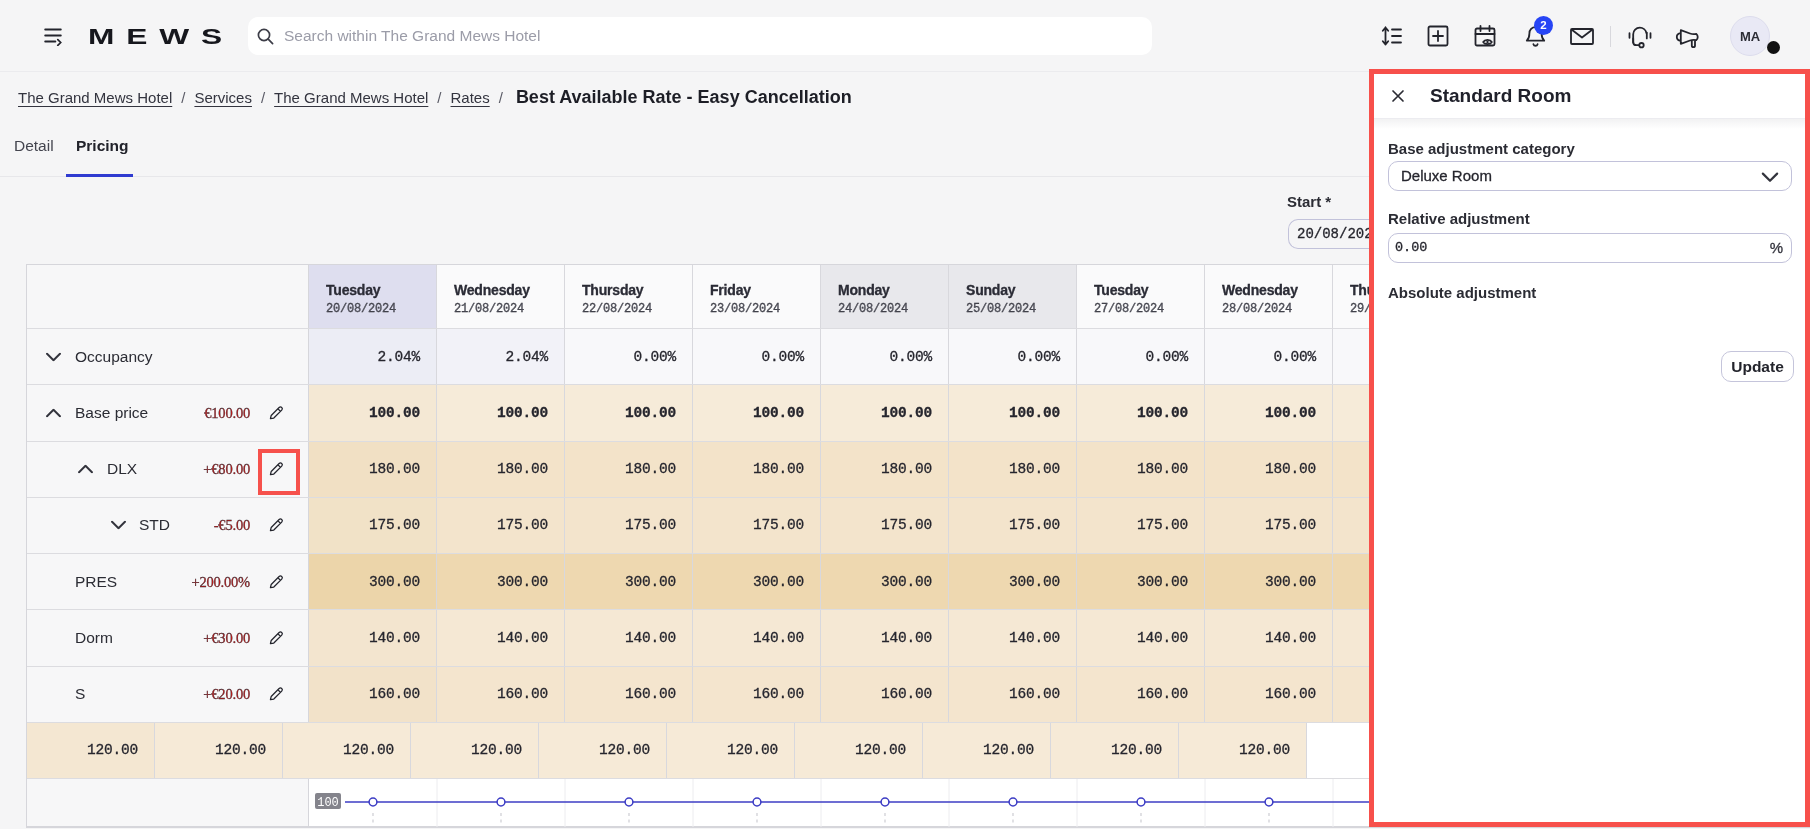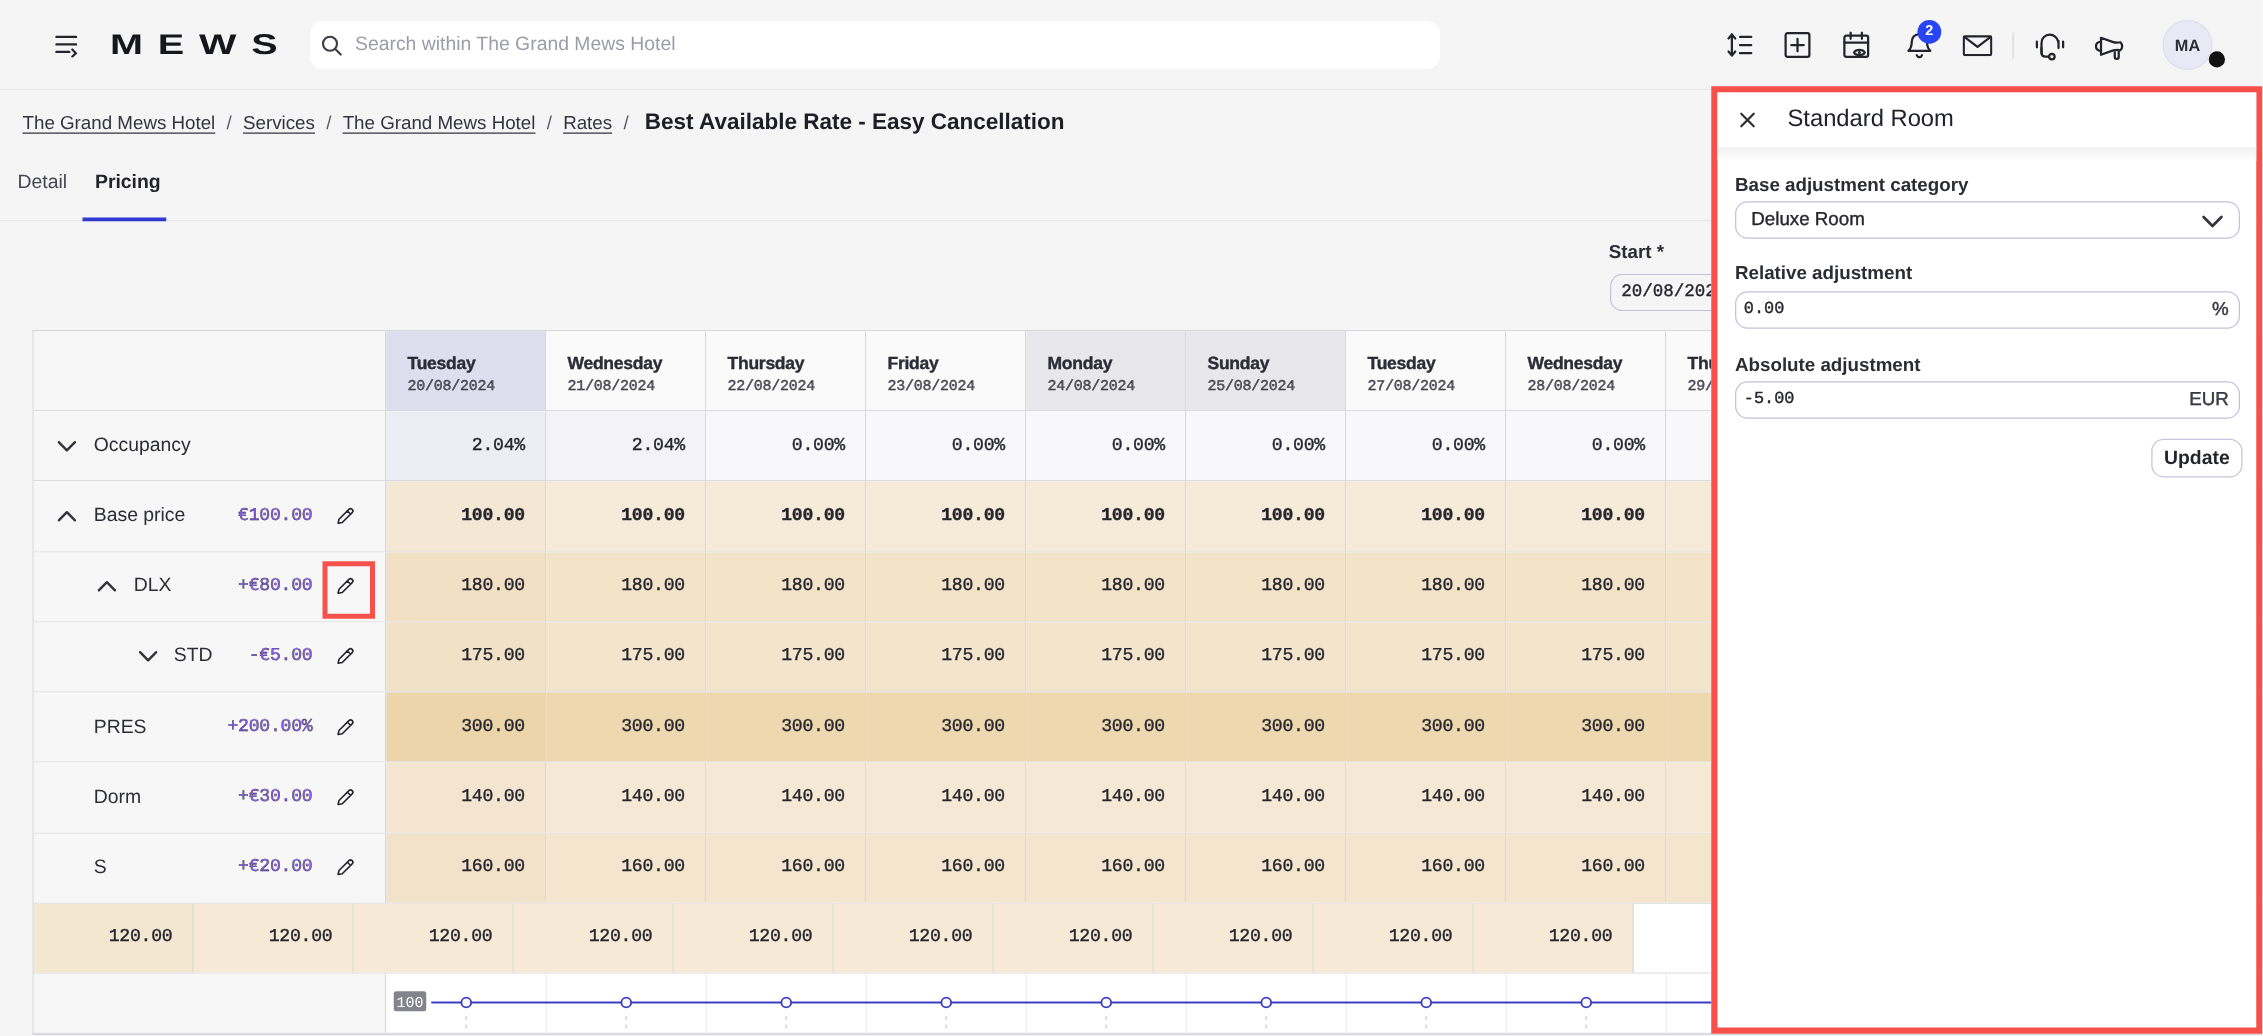--- a/index.html
+++ b/index.html
@@ -34,30 +34,30 @@
 .lc{width:282px;flex:none;background:#f7f7f8;border-right:1px solid #d6d6db;position:relative}
 .dc{width:128px;flex:none;border-right:1px solid #d8d8dd;font-family:"Liberation Mono",monospace;
  font-size:14.5px;letter-spacing:-0.2px;color:#26262e;-webkit-text-stroke:0.3px #26262e;text-align:right;padding:0 16px 0 0;display:flex;align-items:center;justify-content:flex-end}
 #hrow{height:64px}
 #hrow .dc{flex-direction:column;align-items:flex-start;justify-content:center;padding:4px 0 0 17px;text-align:left}
 #hrow .dn{font-family:"Liberation Sans",sans-serif;font-size:14px;font-weight:700;color:#2c2d38;margin-bottom:4px}
 #hrow .dd{font-size:12px;color:#5c5d68}
 .drow{height:56.25px}
 #crow{height:48px;border-bottom:1px solid #d6d6db}
 .lbl{position:absolute;top:50%;transform:translateY(-50%);font-size:15.5px;color:#2b2c34}
-.val{position:absolute;right:58px;top:50%;transform:translateY(-50%);font-family:Liberation Mono, monospace;font-size:14.5px;letter-spacing:-0.2px;color:#8b5cf6;-webkit-text-stroke:0.3px #26262e;text-align:center}
+.val{position:absolute;right:58px;top:50%;transform:translateY(-50%);font-family:Liberation Serif, serif;font-size:14.5px;letter-spacing:-0.2px;color:#b91c1c;-webkit-text-stroke:0.3px #26262e;text-align:center}
 .chev{position:absolute;top:50%;transform:translateY(-50%)}
 .pencil{position:absolute;left:241px;top:50%;transform:translateY(-50%)}
 .bold .dc{font-weight:700}
 .redbox{position:absolute;left:-10px;top:-12px;width:42px;height:46px;border:4px solid #f6514c}
 
 #panel{position:absolute;left:1369px;top:69px;width:441px;height:758px;border:5px solid #f7504b;background:#fff}
 #phead{position:absolute;left:0;top:0;width:431px;height:45px;border-bottom:1px solid #ececf0}
 #pclose{position:absolute;left:12px;top:10px;width:24px;height:24px}
-#ptitle{position:absolute;left:56px;top:11px;font-size:19px;font-weight:400;color:#20212b}
+#ptitle{position:absolute;left:56px;top:11px;font-size:19px;font-weight:700;color:#20212b}
 .plbl{position:absolute;left:14px;font-size:15px;font-weight:600;color:#2b2c34}
 .pinput{position:absolute;left:14px;width:404px;height:30px;border:1px solid #c2c2da;border-radius:10px;background:#fff;
  font-family:"Liberation Mono",monospace;font-size:13.5px;color:#26262e;-webkit-text-stroke:0.3px #26262e;line-height:28px;padding:0 6px}
 .sfx{position:absolute;right:8px;top:0;line-height:28px;font-family:"Liberation Sans",sans-serif;font-size:15px;color:#3c3d47}
 #pupdate{position:absolute;left:347px;top:277px;width:73px;height:31px;border:1px solid #c5c5db;border-radius:10px;background:#fff;
  text-align:center;line-height:29px;font-size:15.5px;font-weight:700;color:#23242c}
 svg{display:block}
 </style></head><body>
 <div id="topbar">
 <svg class="ico" style="left:44px;top:27px;width:19px;height:19px" viewBox="0 0 19 19" fill="none" stroke="#23242c" stroke-width="1.9" stroke-linecap="round">
@@ -372,14 +372,13 @@
 <div id="ptitle">Standard Room</div>
 </div>
 <div class="plbl" style="top:66px">Base adjustment category</div>
 <div class="pinput" style="top:87px;font-family:'Liberation Sans',sans-serif;font-size:15px;padding:0 12px">Deluxe Room
 <svg style="position:absolute;right:12px;top:10px" width="18" height="11" viewBox="0 0 16 10" fill="none" stroke="#33343d" stroke-width="2" stroke-linecap="round" stroke-linejoin="round">
         <path d="M1.5 1.5l6.5 6.5 6.5-6.5"></path>
       </svg></div>
 <div class="plbl" style="top:136px">Relative adjustment</div>
 <div class="pinput" style="top:159px">0.00<div class="sfx">%</div></div>
 <div class="plbl" style="top:210px">Absolute adjustment</div>
-<div class="pinput" style="top:231px">-5.00<div class="sfx">EUR</div></div>
 <div id="pupdate">Update</div>
 </div>
 </body></html>

